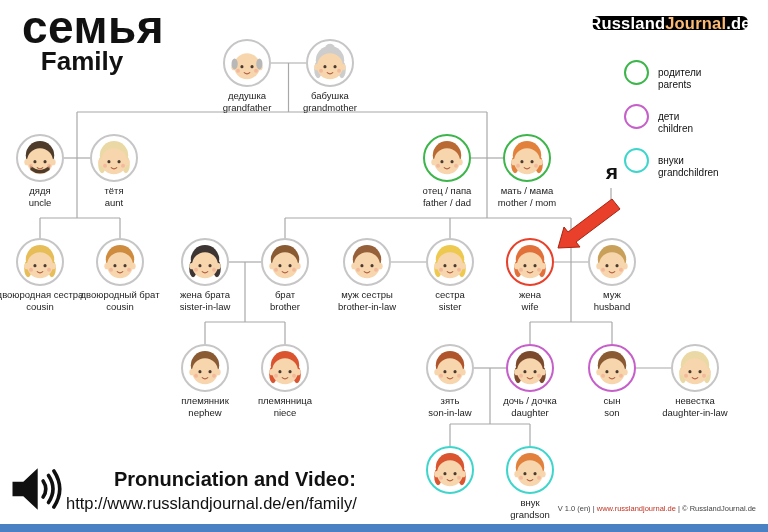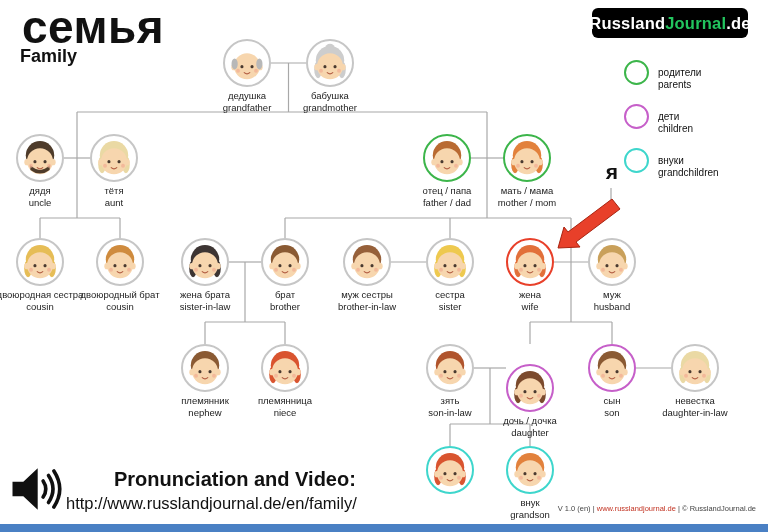--- a/index.html
+++ b/index.html
@@ -2,25 +2,25 @@
 <html><head>
 <meta charset="utf-8">
 <style>
   * { box-sizing: border-box; margin: 0; padding: 0; }
   html,body { background:#fff; }
   body { font-family: "Liberation Sans", sans-serif; }
   .stage { position:relative; width:768px; height:532px; background:#fff; overflow:hidden; }
 
   
   .title-ru { position:absolute; left:22px; top:0px; font-size:46px; font-weight:700; color:#111; letter-spacing:0.5px; }
-  .title-en { position:absolute; left:20px; top:46px; width:112px; text-align:left; font-size:18px; font-weight:700; color:#111; }
-
-  .logo { position:absolute; left:592px; top:8px; width:156px; height:30px; background:#000; border-radius:6px;
+  .title-en { position:absolute; left:26px; top:46px; width:112px; text-align:center; font-size:26px; font-weight:700; color:#111; }
+
+  .logo { position:absolute; left:592px; top:16px; width:156px; height:14px; background:#000; border-radius:6px;
           display:flex; align-items:center; justify-content:center; font-size:16.5px; font-weight:700; letter-spacing:0.2px; }
-  .logo .w { color:#fff; } .logo .r { color:#22c55e; }
+  .logo .w { color:#fff; } .logo .r { color:#fdba74; }
 
   
   .legend { position:absolute; left:624px; top:54px; }
   .legend-item { display:flex; align-items:center; margin-bottom:8px; }
   .legend-ring { width:25px; height:25px; border-radius:50%; border:2.5px solid #999; background:#fff; flex:0 0 auto; }
   .legend-text { margin-left:9px; font-size:10px; line-height:11.5px; color:#111;margin-top:13px; }
 
   
   .lines { position:absolute; left:0; top:0; z-index:1; }
   .lines line { stroke:#a8a8a8; stroke-width:1.2; }
@@ -457,21 +457,21 @@
     <circle cx="14.2" cy="32.5" r="2.1" fill="#f2af93" opacity="0.75"></circle>
     <circle cx="33.8" cy="32.5" r="2.1" fill="#f2af93" opacity="0.75"></circle>
     <path d="M21,34.5 Q24,37 27,34.5" stroke="#b35f44" stroke-width="1.3" fill="none" stroke-linecap="round"></path>
   </svg>
       </div>
       <div class="nlabel">
         <div>зять</div>
         <div>son-in-law</div>
       </div>
     </div>
-  <div class="node" style="left:530px;top:364px">
+  <div class="node" style="left:530px;top:344px">
       <div class="avatar" style="border-color: rgb(198, 95, 201); border-width: 2.5px;">
         <svg viewBox="0 0 48 48" width="44" height="44">
           <circle cx="24" cy="21" r="15.5" fill="#7b4a2d"></circle>
           <ellipse cx="11" cy="31" rx="4.2" ry="9.5" fill="#7b4a2d"></ellipse>
           <ellipse cx="37" cy="31" rx="4.2" ry="9.5" fill="#7b4a2d"></ellipse>
     <ellipse cx="9.5" cy="28.5" rx="2.6" ry="3.4" fill="#f7d6ae"></ellipse>
     <ellipse cx="38.5" cy="28.5" rx="2.6" ry="3.4" fill="#f7d6ae"></ellipse>
     <circle cx="24" cy="27.5" r="14.2" fill="#f7d6ae"></circle>
     <circle cx="18.5" cy="28" r="1.7" fill="#4a3a30"></circle>
     <circle cx="29.5" cy="28" r="1.7" fill="#4a3a30"></circle>

